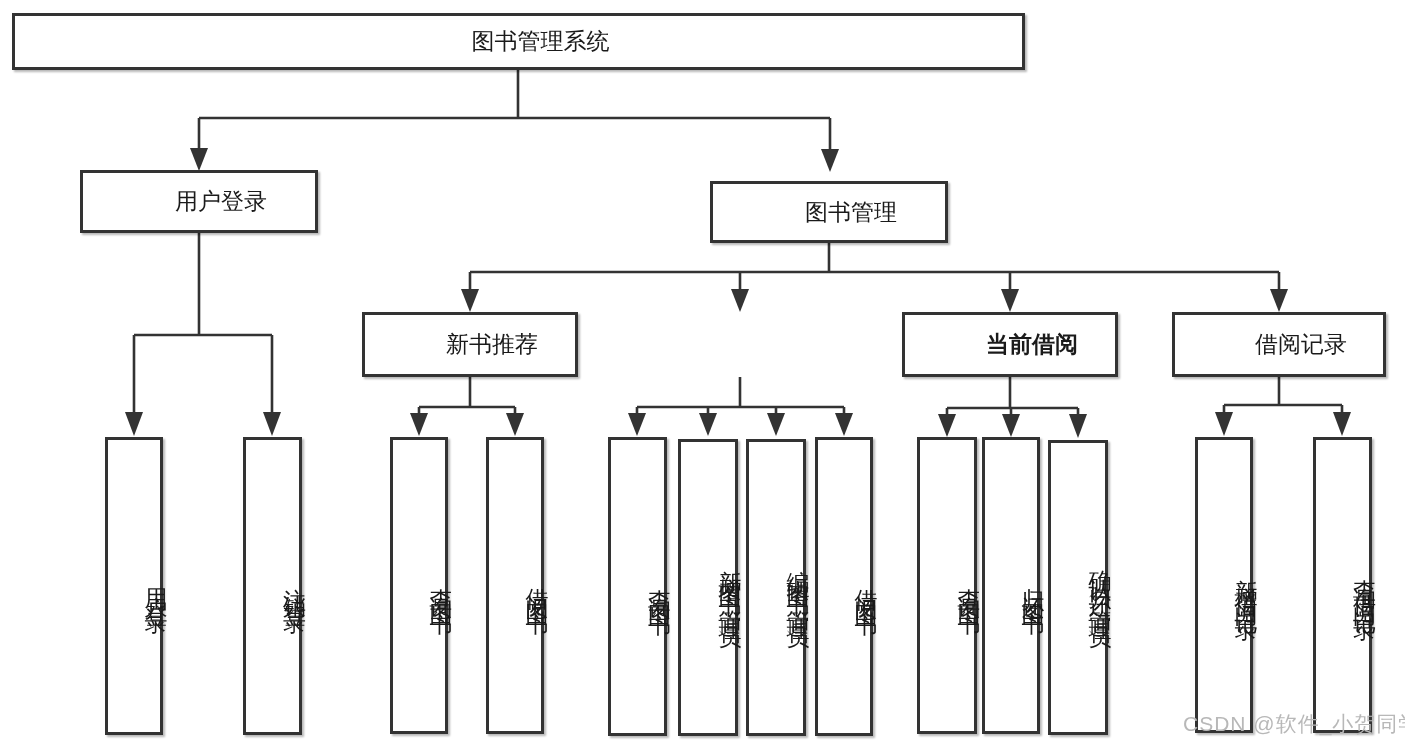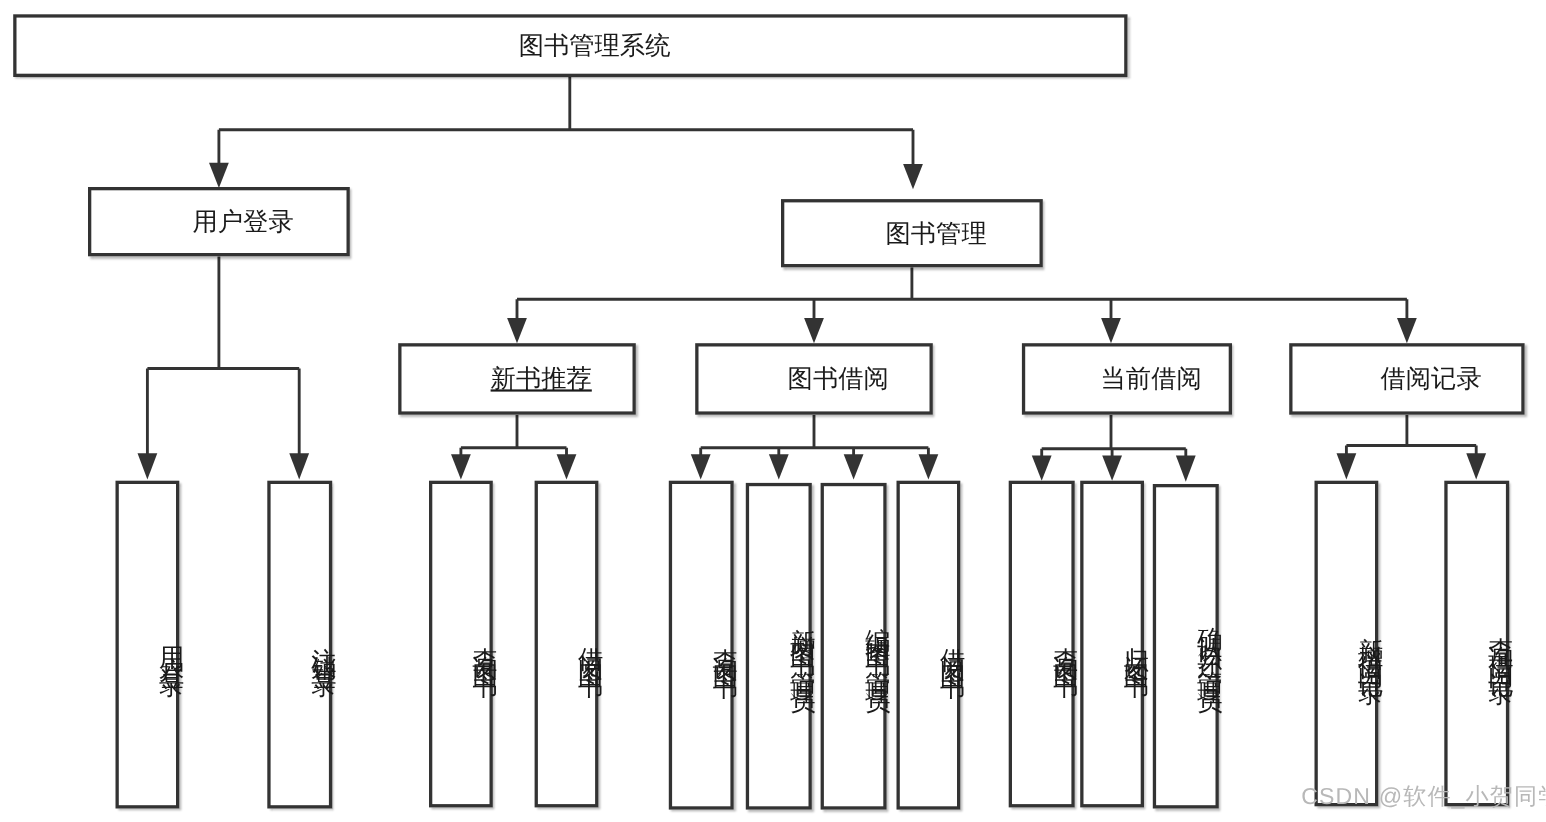--- a/index.html
+++ b/index.html
@@ -59,23 +59,23 @@
     color:#b8b8b8;
     letter-spacing:1px;
     z-index:5;
     white-space:nowrap;
   }
 
   
   #n-root{left:12px;top:13px;width:1013px;height:57px;}
   #n-user-login{left:80px;top:170px;width:238px;height:63px;}
   #n-book-mgmt{left:710px;top:181px;width:238px;height:62px;}
-  #n-new-book{left:362px;top:312px;width:216px;height:65px;text-decoration:underline;}
+  #n-new-book{left:362px;top:312px;width:216px;height:65px;}
   #n-book-borrow{left:632px;top:312px;width:216px;height:65px;}
-  #n-current-borrow{left:929px;top:312px;width:191px;height:65px;}
+  #n-current-borrow{left:902px;top:312px;width:216px;height:65px;font-weight:bold;}
   #n-borrow-records{left:1172px;top:312px;width:214px;height:65px;}
 
   #n-user-login-leaf{left:105px;top:437px;width:58px;height:298px;}
   #n-logout{left:243px;top:437px;width:59px;height:298px;}
   #n-query-books-1{left:390px;top:437px;width:58px;height:297px;}
   #n-borrow-books-1{left:486px;top:437px;width:58px;height:297px;}
   #n-query-books-2{left:608px;top:437px;width:59px;height:299px;}
   #n-add-books{left:678px;top:439px;width:60px;height:297px;}
   #n-edit-books{left:746px;top:439px;width:60px;height:297px;}
   #n-borrow-books-2{left:815px;top:437px;width:58px;height:299px;}
@@ -139,21 +139,20 @@
       <polygon points="1333,412 1351,412 1342,436"></polygon>
     </g>
   </svg>
 
   <div class="node" id="n-root">图书管理系统</div>
 
   <div class="node" id="n-user-login">用户登录</div>
   <div class="node" id="n-book-mgmt">图书管理</div>
 
   <div class="node" id="n-new-book">新书推荐</div>
-  <div class="node" id="n-book-borrow">图书借阅</div>
   <div class="node" id="n-current-borrow">当前借阅</div>
   <div class="node" id="n-borrow-records">借阅记录</div>
 
   <div class="node vnode" id="n-user-login-leaf">用户登录</div>
   <div class="node vnode" id="n-logout">注销登录</div>
 
   <div class="node vnode" id="n-query-books-1">查询图书</div>
   <div class="node vnode" id="n-borrow-books-1">借阅图书</div>
 
   <div class="node vnode" id="n-query-books-2">查询图书</div>

